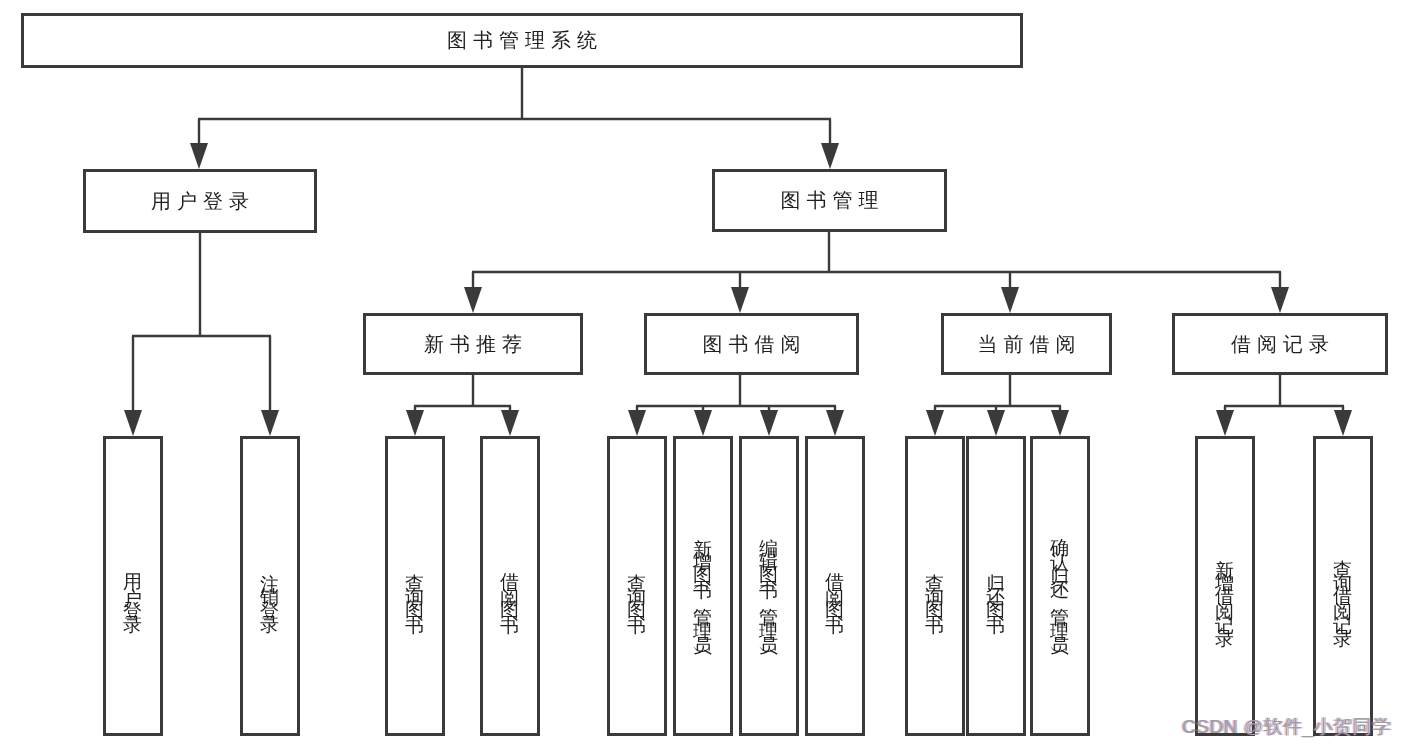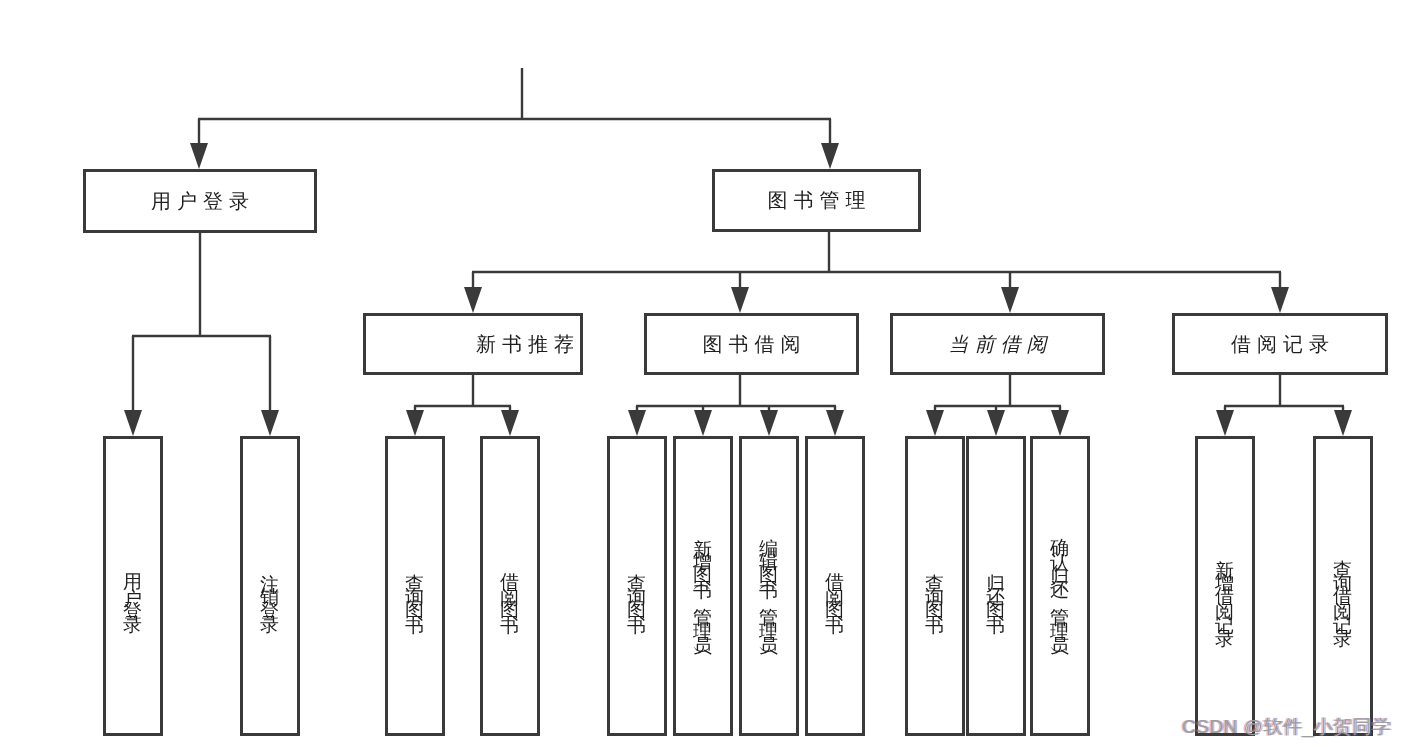--- a/index.html
+++ b/index.html
@@ -11,25 +11,25 @@
   #wires { position:absolute; left:0; top:0; width:1405px; height:747px; }
   .box {
     position:absolute; box-sizing:border-box;
     background:#ffffff; border:3px solid #3a3a3a;
     display:flex; align-items:center; justify-content:center;
     color:#1f1f1f;
   }
   .h-label { font-size:20px; letter-spacing:6px; padding-left:6px; white-space:nowrap; }
   .root  { left:21px;  top:13px;  width:1002px; height:55px; }
   .lv1a  { left:83px;  top:169px; width:234px;  height:64px; }
-  .lv1b  { left:712px; top:169px; width:209px;  height:63px; }
+  .lv1b  { left:712px; top:169px; width:235px;  height:63px; }
   .lv2   { top:313px; height:62px; }
-  .lv2a  { left:363px;  width:220px;justify-content:flex-end; }
+  .lv2a  { left:363px;  width:220px; }
   .lv2b  { left:633px;  width:215px;margin-left:11px; }
-  .lv2c  { left:890px;  width:215px;font-style:italic; }
+  .lv2c  { left:941px;  width:171px; }
   .lv2d  { left:1172px; width:216px; }
   .leaf  { top:436px; height:300px; width:60px; }
   .leaf .v-label {
     writing-mode:vertical-rl; text-orientation:mixed;
     font-size:19px; letter-spacing:14px; line-height:1;
     white-space:nowrap;
   }
   .l1  { left:103px; }
   .l2  { left:240px; }
   .l3  { left:385px; }
@@ -96,20 +96,23 @@
       <polygon points="760,410 778,410 769,436"></polygon>
       <polygon points="826,410 844,410 835,436"></polygon>
       <polygon points="926,410 944,410 935,436"></polygon>
       <polygon points="987,410 1005,410 996,436"></polygon>
       <polygon points="1051,410 1069,410 1060,436"></polygon>
       <polygon points="1216,410 1234,410 1225,436"></polygon>
       <polygon points="1334,410 1352,410 1343,436"></polygon>
     </g>
   </svg>
 
+  <div class="box root">
+    <span class="h-label">图书管理系统</span>
+  </div>
 
   <div class="box lv1a">
     <span class="h-label">用户登录</span>
   </div>
   <div class="box lv1b">
     <span class="h-label">图书管理</span>
   </div>
 
   <div class="box lv2 lv2a">
     <span class="h-label">新书推荐</span>

